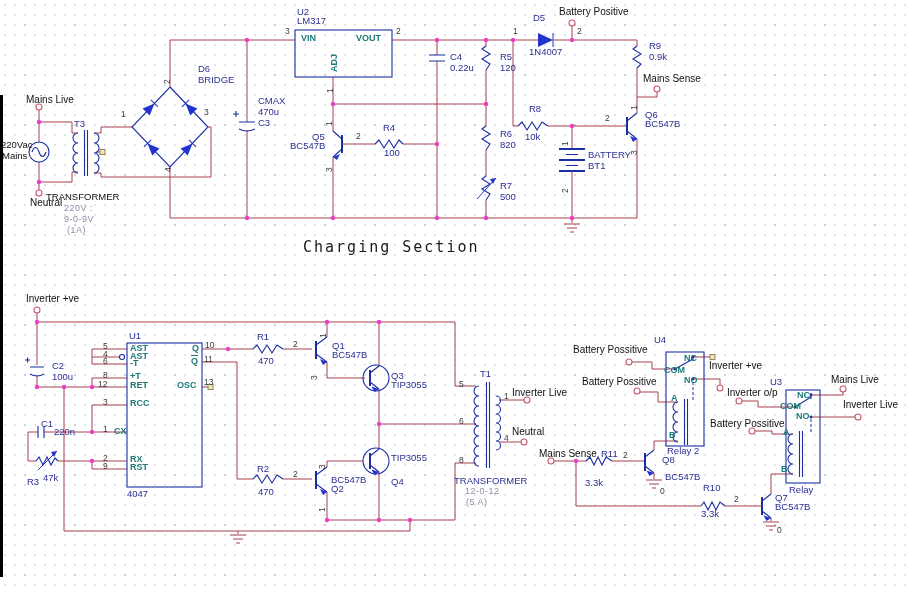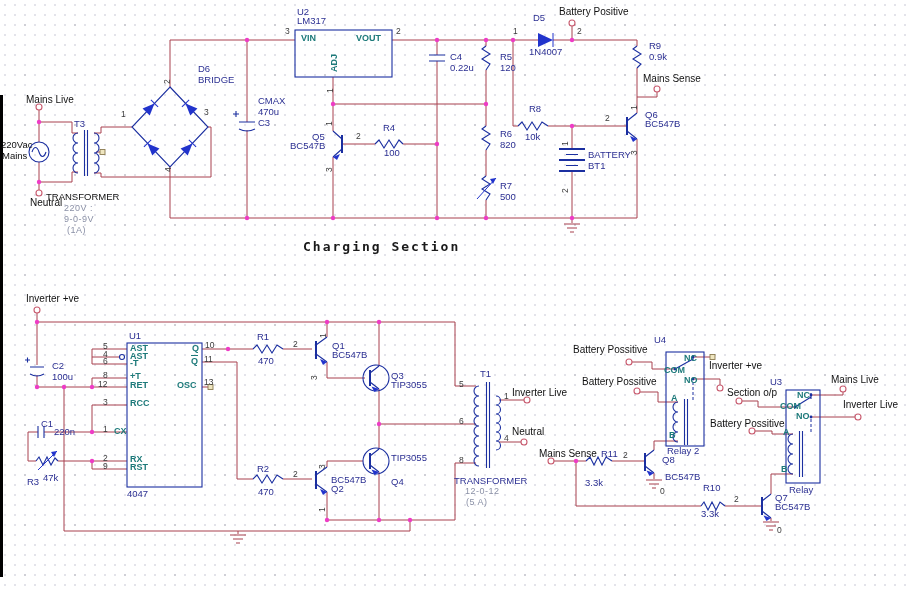--- a/index.html
+++ b/index.html
@@ -11,21 +11,21 @@
   svg{position:absolute;left:0;top:0;}
   .s{position:absolute;white-space:nowrap;line-height:1;}
   .nv{color:#2b2f92;font-size:9.5px;}
   .tl{color:#1d7a7a;font-size:9px;font-weight:bold;}
   .pn{color:#3a3a3a;font-size:8.5px;}
   .pt{color:#111;font-size:10px;}
   .bk{color:#111;font-size:9.5px;}
   .gy{color:#8a90a6;font-size:9px;letter-spacing:.5px;}
   .r{transform:rotate(-90deg);transform-origin:left top;}
   .ovl{text-decoration:overline;}
-  .ttl{font-family:"DejaVu Sans Mono","Liberation Mono",monospace;font-size:13px;color:#1a1a1a;letter-spacing:2px;font-weight:bold;}
+  .ttl{font-family:"DejaVu Sans Mono","Liberation Mono",monospace;font-size:15px;color:#1a1a1a;letter-spacing:2px;}
   .cap{font-family:"Liberation Serif",serif;font-size:13.5px;color:#111;}
   
   .w{stroke:#a8404e;stroke-width:1;fill:none;}
   .c{stroke:#1b2fa0;stroke-width:1.1;fill:none;}
   .cb{stroke:#1b2fa0;stroke-width:2;fill:none;}
   .bl{fill:#2133cc;stroke:none;}
   .dlin{stroke:#2133cc;stroke-width:1;fill:none;}
   .dt{fill:#ee3cc6;stroke:none;}
   .pc{fill:#fff;stroke:#c85a6e;stroke-width:1.1;}
   .tm{fill:#efe6c0;stroke:#8a7a50;stroke-width:0.9;}
@@ -420,21 +420,21 @@
 <span class="s nv" style="left:662px;top:455px">Q8</span>
 <span class="s nv" style="left:665px;top:472px">BC547B</span>
 <span class="s pn" style="left:660px;top:487px">0</span>
 <span class="s nv" style="left:770px;top:377px">U3</span>
 <span class="s nv" style="left:789px;top:485px">Relay</span>
 <span class="s tl" style="left:797px;top:391px">NC</span>
 <span class="s tl" style="left:780px;top:402px">COM</span>
 <span class="s tl" style="left:796px;top:412px">NO</span>
 <span class="s tl" style="left:783px;top:428px">A</span>
 <span class="s tl" style="left:781px;top:465px">B</span>
-<span class="s pt" style="left:727px;top:388px">Section o/p</span>
+<span class="s pt" style="left:727px;top:388px">Inverter o/p</span>
 <span class="s pt" style="left:831px;top:375px">Mains Live</span>
 <span class="s pt" style="left:843px;top:400px">Inverter Live</span>
 <span class="s nv" style="left:775px;top:493px">Q7</span>
 <span class="s nv" style="left:775px;top:502px">BC547B</span>
 <span class="s pn" style="left:734px;top:495px">2</span>
 <span class="s pn" style="left:777px;top:526px">0</span>
 <span class="s nv" style="left:703px;top:483px">R10</span>
 <span class="s nv" style="left:701px;top:509px">3.3k</span>
 
 </div>

